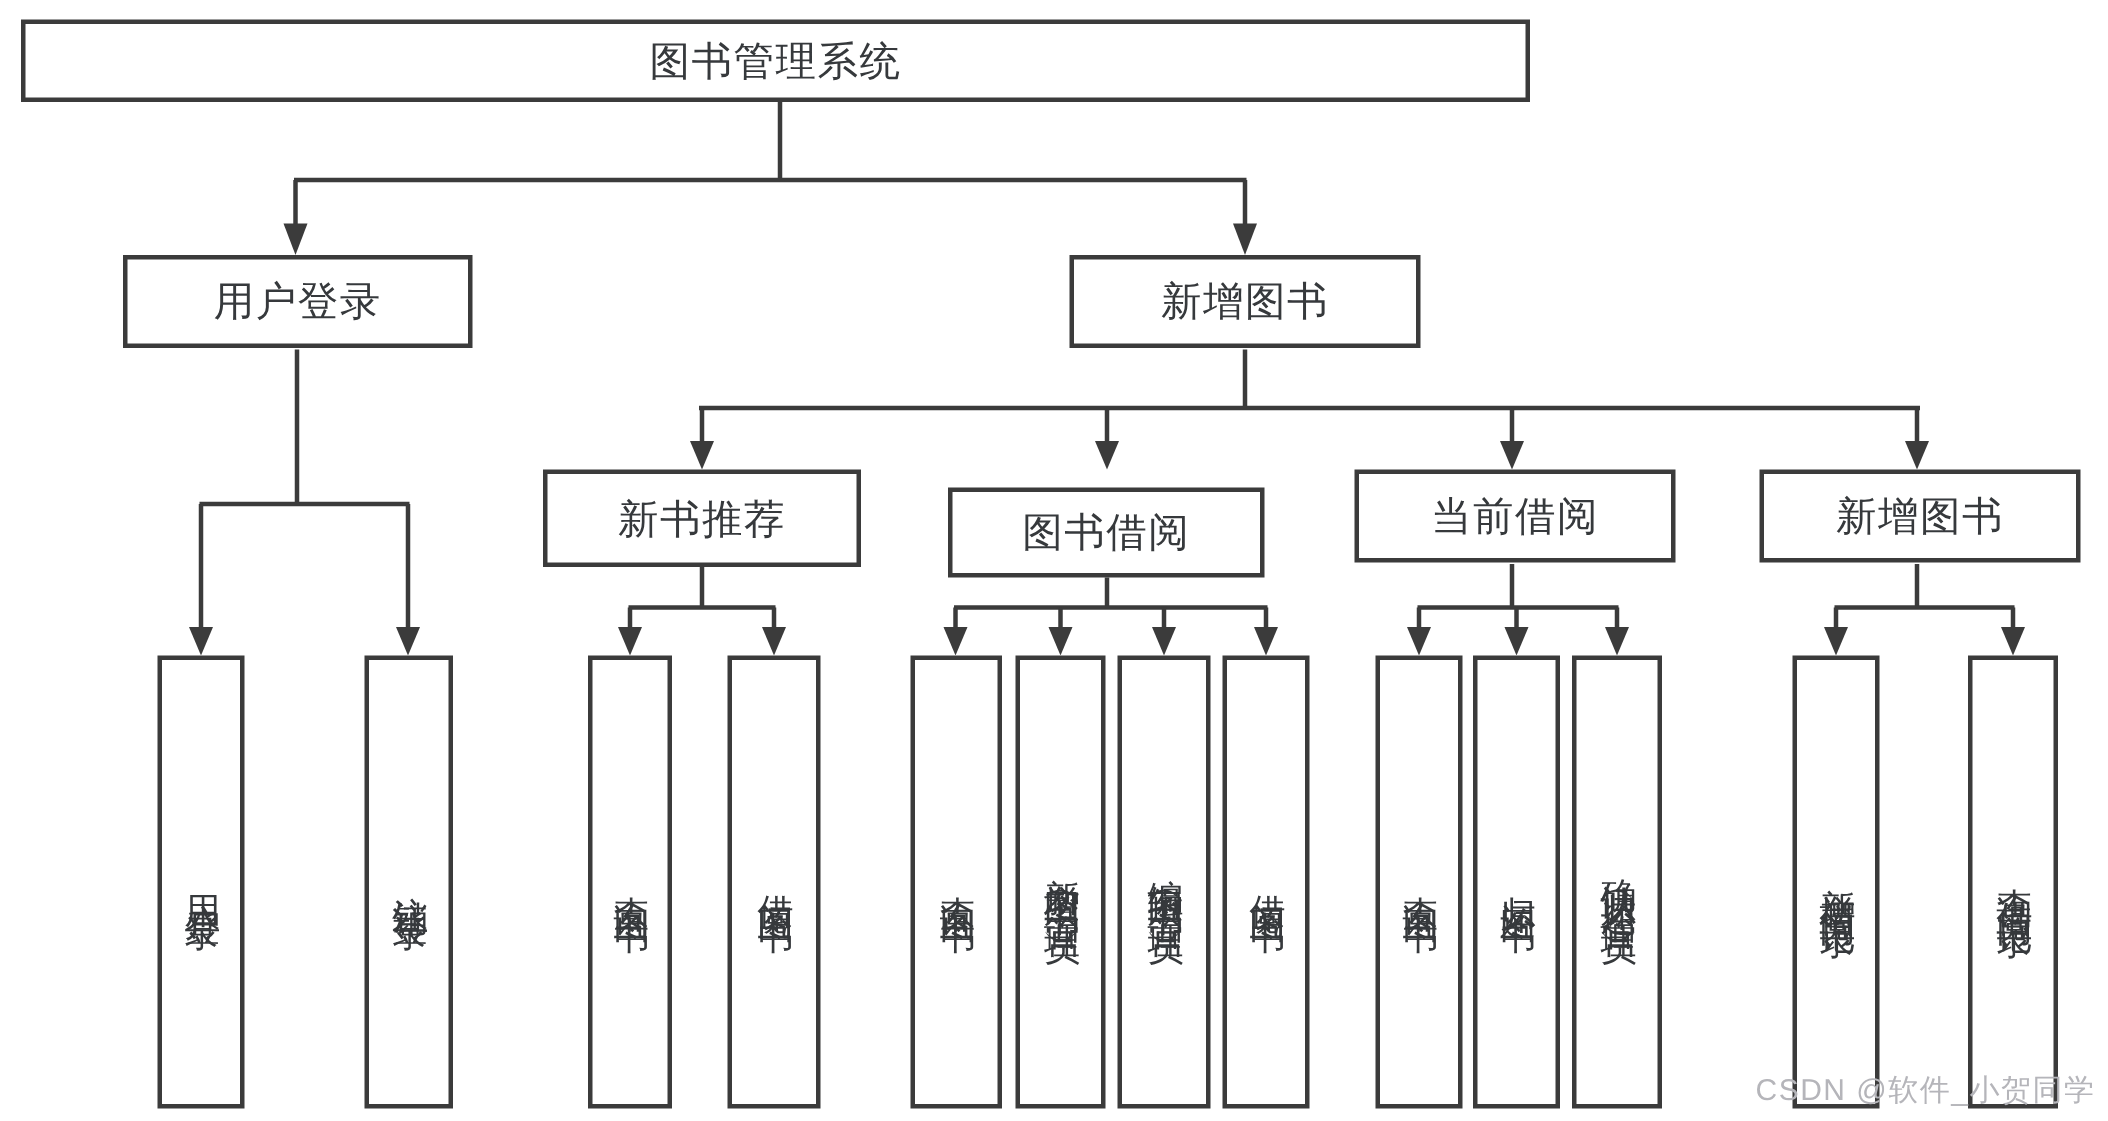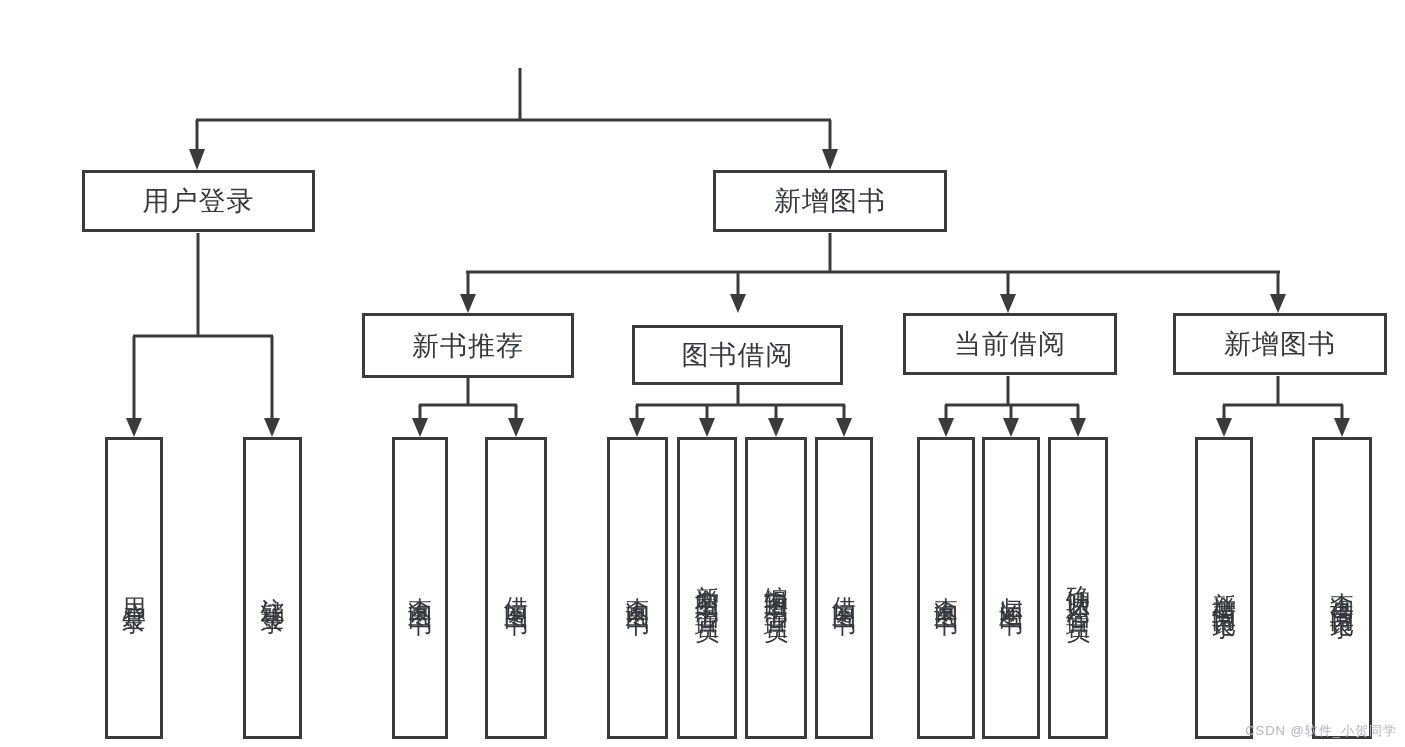--- a/index.html
+++ b/index.html
@@ -16,21 +16,21 @@
     z-index:2;color:#36393c;
   }
   .hbox{font-size:27px;letter-spacing:1px;}
   .vbox{top:437px;height:302px;}
   .vlabel{
     writing-mode:vertical-rl;text-orientation:mixed;
     font-size:24px;letter-spacing:5px;line-height:1;white-space:nowrap;
   }
   .watermark{
     position:absolute;right:8px;bottom:7px;z-index:3;
-    font-size:13px;color:#b5b5ba;letter-spacing:1px;white-space:nowrap;
+    font-size:20px;color:#b5b5ba;letter-spacing:1px;white-space:nowrap;
   }
 </style>
 </head>
 <body>
 
 <div class="canvas">
 
   <svg class="connectors" width="1405" height="747" viewBox="0 0 1405 747">
     <g>
       <path d="M520 68 V121"></path>
@@ -93,20 +93,23 @@
     <g>
       <path d="M1278 376 V406"></path>
       <path d="M1223 405 H1343"></path>
       <path d="M1224 405 V419"></path>
       <path d="M1342 405 V419"></path>
       <polygon points="1216,418 1232,418 1224,437"></polygon>
       <polygon points="1334,418 1350,418 1342,437"></polygon>
     </g>
   </svg>
 
+  <div class="node hbox" style="left:14px;top:13px;width:1006px;height:55px">
+    <span>图书管理系统</span>
+  </div>
 
   <div class="node hbox" style="left:82px;top:170px;width:233px;height:62px">
     <span>用户登录</span>
   </div>
   <div class="node hbox" style="left:713px;top:170px;width:234px;height:62px">
     <span>新增图书</span>
   </div>
 
   <div class="node hbox" style="left:362px;top:313px;width:212px;height:65px">
     <span>新书推荐</span>

